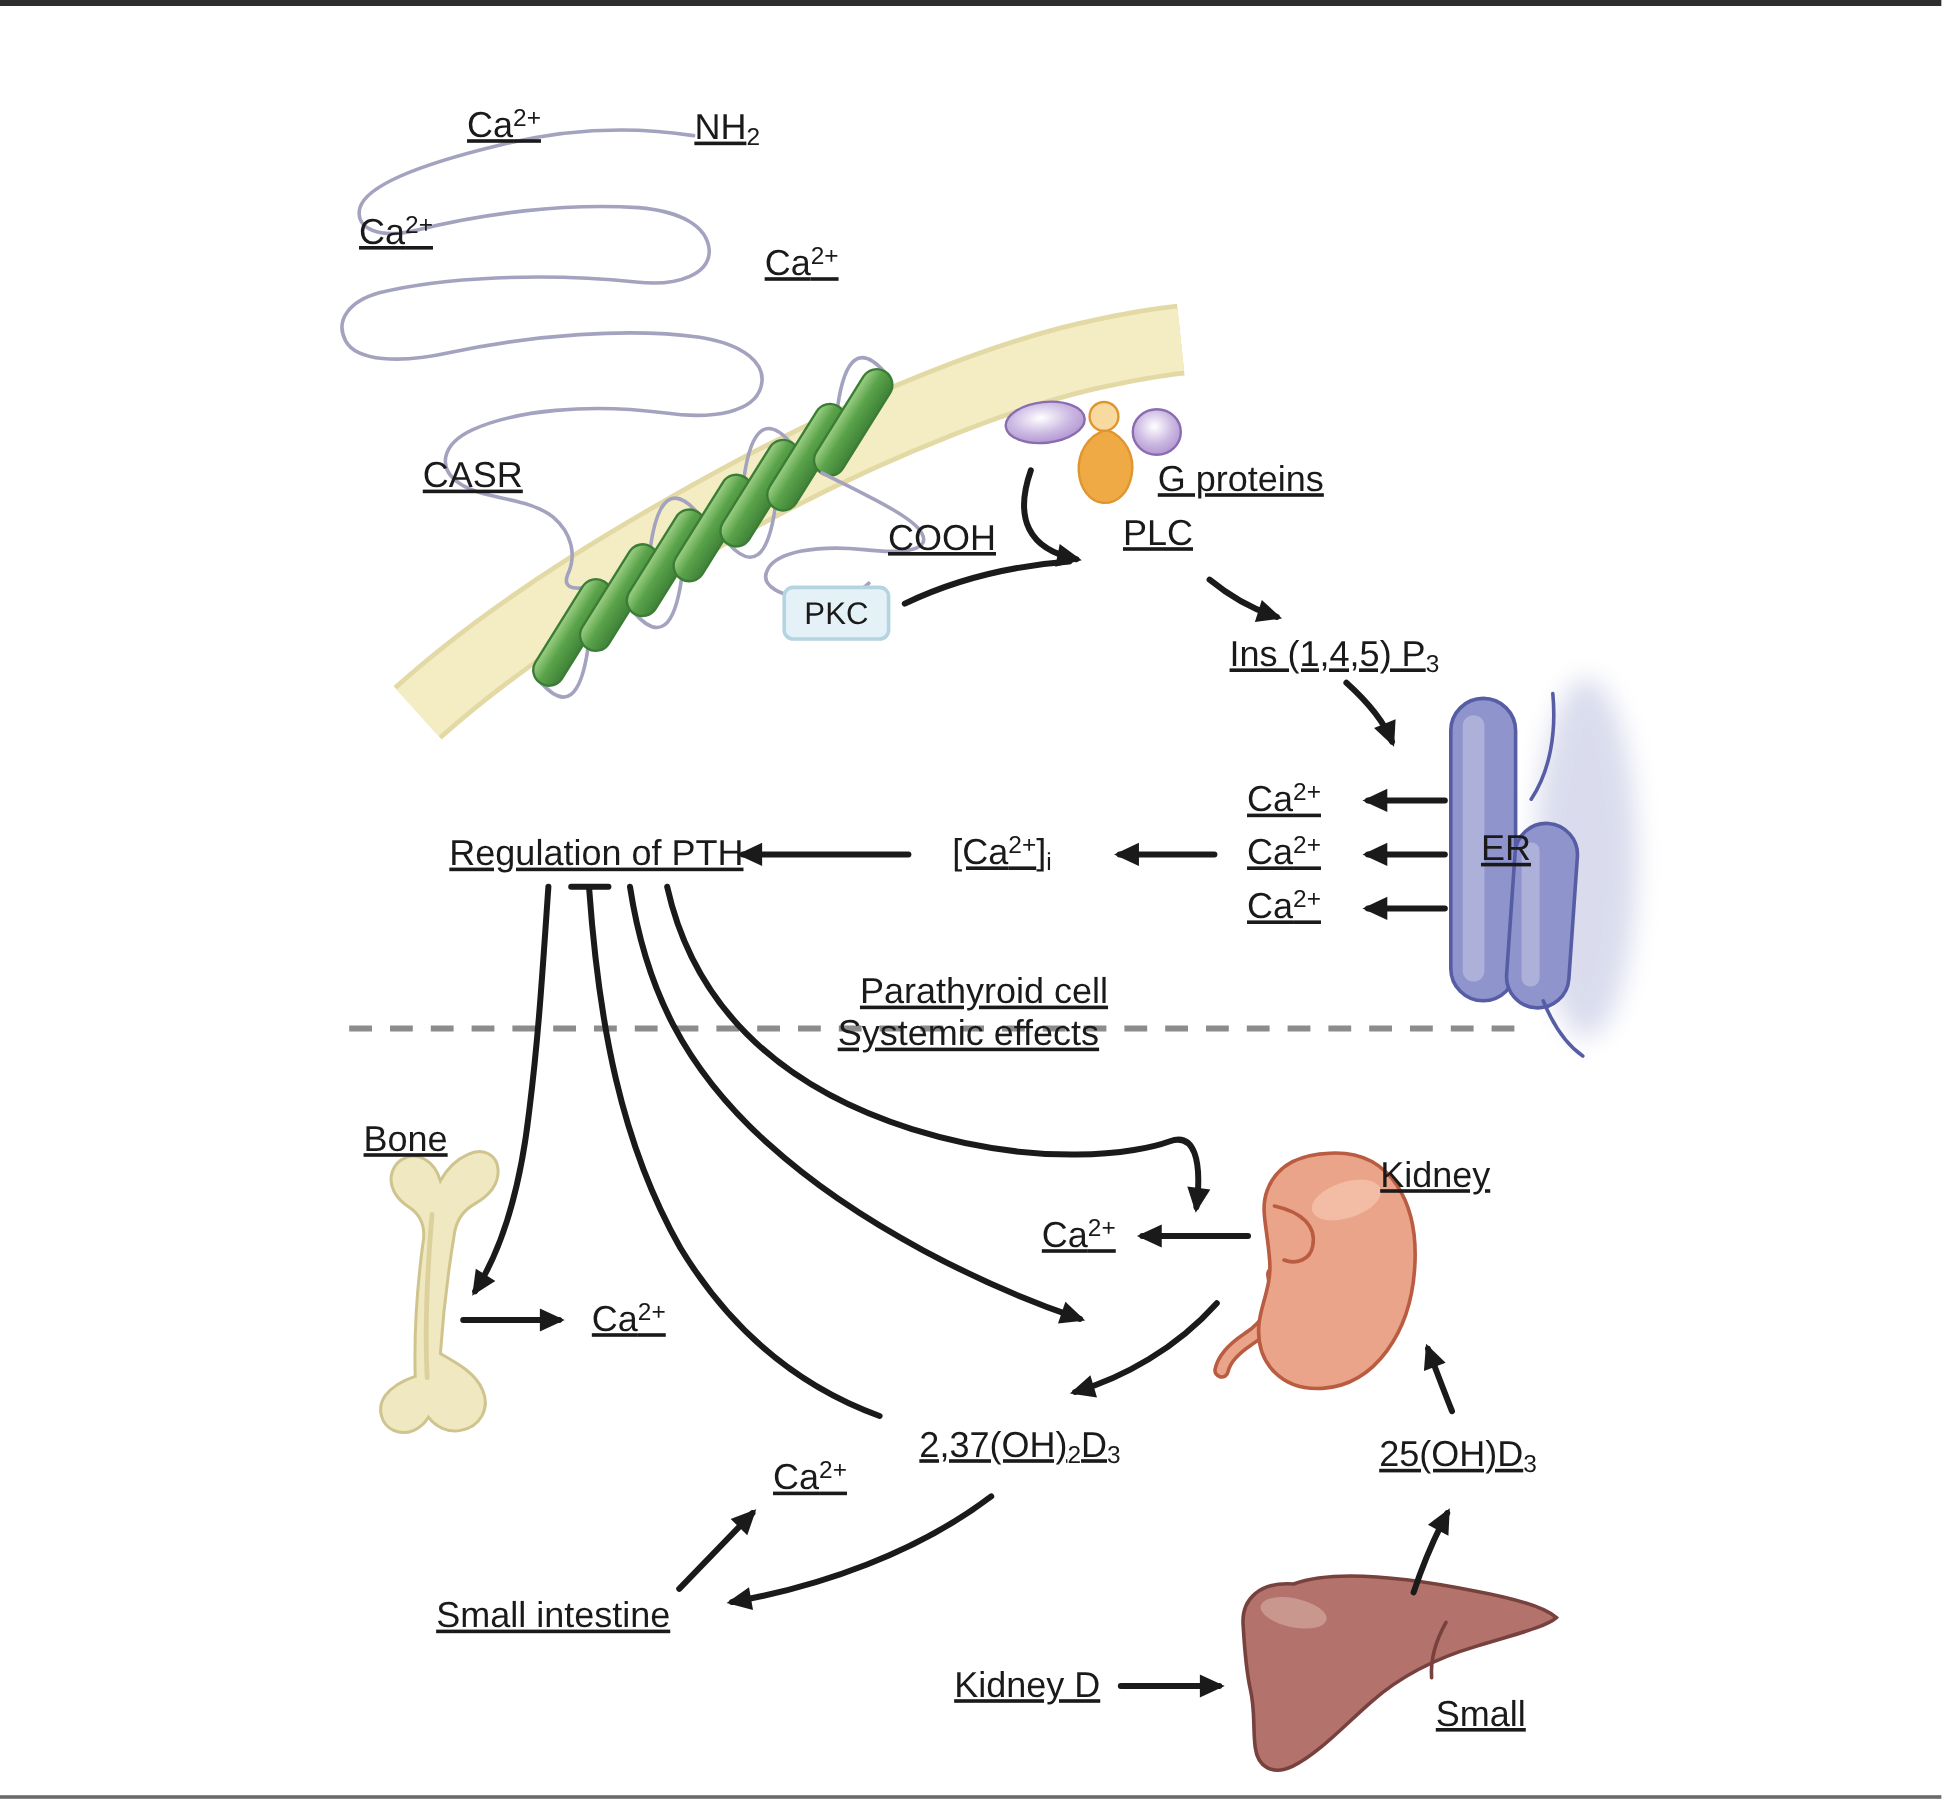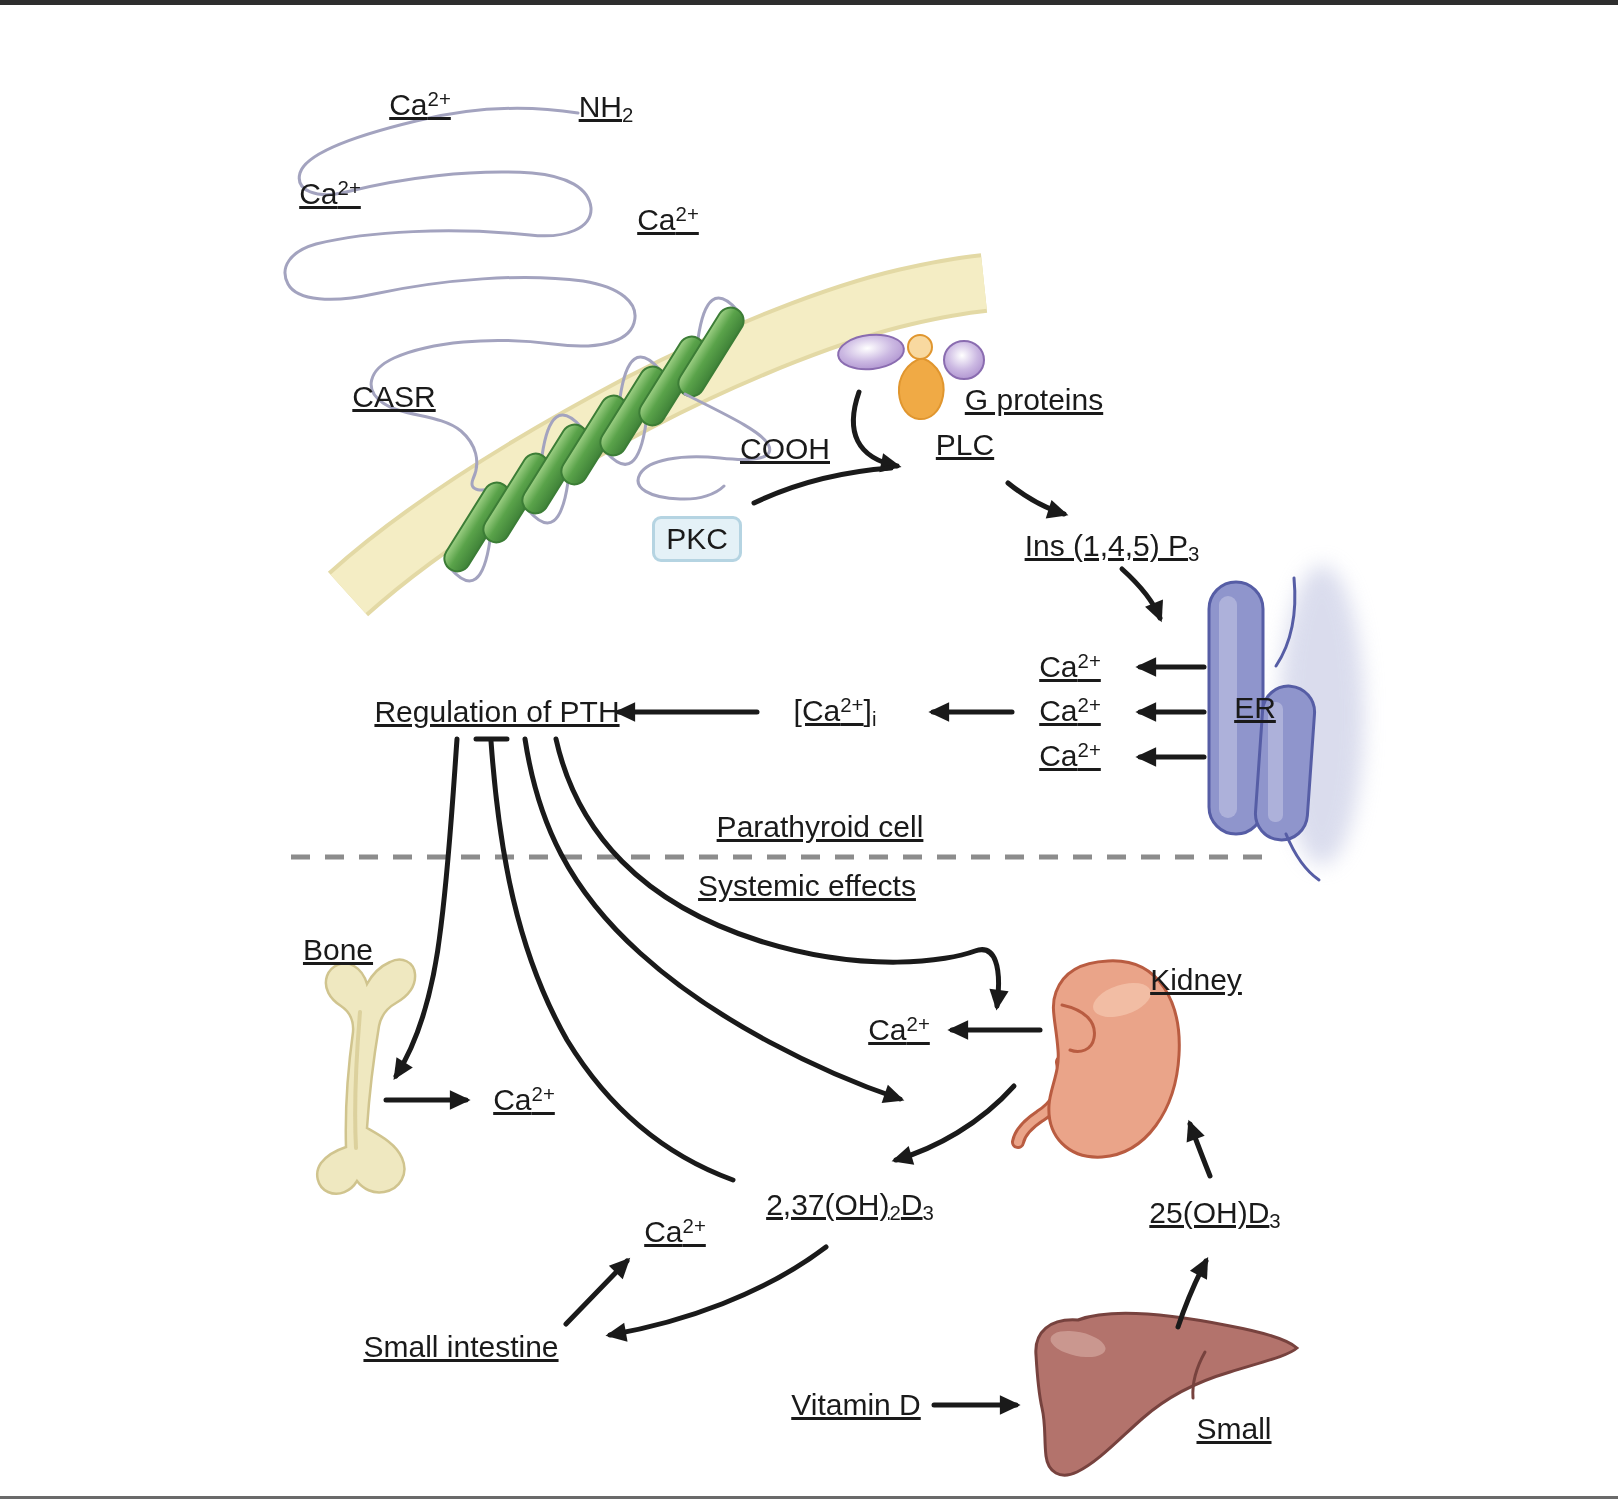--- a/index.html
+++ b/index.html
@@ -15,23 +15,23 @@
     --dashed:#8c8c8c; --top-bar:#2e2e2e; --bottom-bar:#6a6a6a;
   }
   html,body{margin:0;padding:0;background:#ffffff;}
   body{width:1618px;height:1504px;position:relative;overflow:hidden;
        font-family:"Liberation Sans","DejaVu Sans",sans-serif;}
   #art{position:absolute;left:0;top:0;}
   .lbl{position:absolute;transform:translate(-50%,-50%);font-size:30px;line-height:1;
        color:var(--text);white-space:nowrap;text-decoration:underline;}
   .s{font-size:68%;position:relative;top:-0.42em;}
   .b{font-size:68%;position:relative;top:0.24em;}
-  #pkc-box{position:absolute;left:652px;top:516px;width:90px;height:46px;box-sizing:border-box;
+  #pkc-box{position:absolute;left:652px;top:488px;width:90px;height:46px;box-sizing:border-box;
        background:var(--pkc-fill);border:3px solid var(--pkc-edge);border-radius:9px;
-       display:flex;align-items:center;justify-content:center;font-size:30px;color:var(--text);}
+       display:flex;align-items:center;justify-content:center;font-size:26px;color:var(--text);}
   .arrow{fill:none;stroke:var(--arrow);stroke-width:5;stroke-linecap:round;}
   .tbar{stroke:var(--arrow);stroke-width:5;stroke-linecap:round;}
   .dash{stroke:var(--dashed);stroke-width:5;stroke-dasharray:19 15;fill:none;}
   .loop{fill:none;stroke:var(--loop);stroke-width:3;stroke-linecap:round;}
   .mem-edge{fill:none;stroke:var(--membrane-edge);stroke-width:60;}
   .mem-fill{fill:none;stroke:var(--membrane-fill);stroke-width:52;}
   .helix{fill:url(#hg);stroke:var(--helix-edge);stroke-width:2;}
   .gp{fill:url(#gpg);stroke:var(--gp-purple-edge);stroke-width:2;}
   .er-blob{fill:var(--er-fill);stroke:var(--er-edge);stroke-width:3;}
   .er-hi{fill:var(--er-hi);opacity:.55;}
@@ -177,25 +177,25 @@
 <div class="lbl" style="left:1255px;top:708px">ER</div>
 
 <div class="lbl" style="left:1070px;top:667px"><span>Ca</span><span class="s">2+</span></div>
 <div class="lbl" style="left:1070px;top:711px"><span>Ca</span><span class="s">2+</span></div>
 <div class="lbl" style="left:1070px;top:756px"><span>Ca</span><span class="s">2+</span></div>
 
 <div class="lbl" style="left:835px;top:711px"><span>[Ca</span><span class="s">2+</span><span>]</span><span class="b">i</span></div>
 <div class="lbl" style="left:497px;top:712px">Regulation of PTH</div>
 
 <div class="lbl" style="left:820px;top:827px">Parathyroid cell</div>
-<div class="lbl" style="left:807px;top:886px">Systemic effects</div>
+<div class="lbl" style="left:807px;top:862px">Systemic effects</div>
 
 <div class="lbl" style="left:338px;top:950px">Bone</div>
 <div class="lbl" style="left:1196px;top:980px">Kidney</div>
 <div class="lbl" style="left:899px;top:1030px"><span>Ca</span><span class="s">2+</span></div>
 <div class="lbl" style="left:524px;top:1100px"><span>Ca</span><span class="s">2+</span></div>
 
 <div class="lbl" style="left:850px;top:1205px"><span>2,37(OH)</span><span class="b">2</span><span>D</span><span class="b">3</span></div>
 <div class="lbl" style="left:1215px;top:1213px"><span>25(OH)D</span><span class="b">3</span></div>
 <div class="lbl" style="left:675px;top:1232px"><span>Ca</span><span class="s">2+</span></div>
 <div class="lbl" style="left:461px;top:1347px">Small intestine</div>
-<div class="lbl" style="left:856px;top:1405px">Vitamin D</div>
+<div class="lbl" style="left:856px;top:1405px">Kidney D</div>
 <div class="lbl" style="left:1234px;top:1429px">Small</div>
 
 </body></html>

